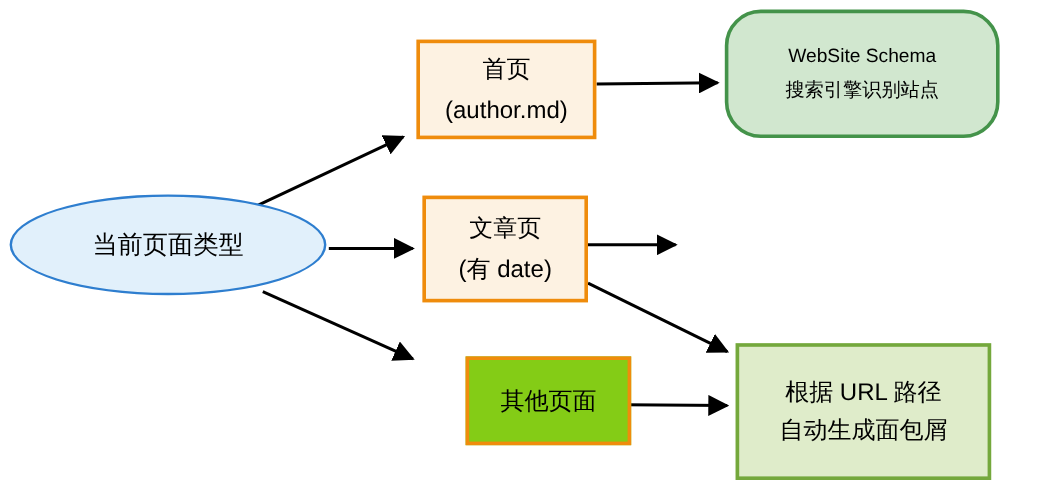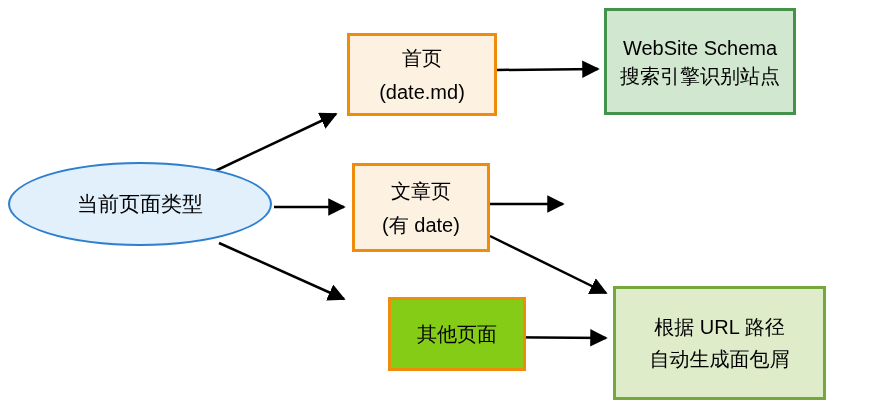--- a/index.html
+++ b/index.html
@@ -33,21 +33,21 @@
     left: 8px; top: 162px;
     width: 264px; height: 84px;
     border: 2px solid;
     border-radius: 50%;
     font-size: 21px;
   }
   .box { border: 3px solid; }
   .b-home    { left: 347px; top: 33px;  width: 150px; height: 83px; font-size: 20px; line-height: 34px; justify-content: center; }
   .b-article { left: 352px; top: 163px; width: 138px; height: 89px; font-size: 20px; line-height: 34px; }
   .b-other   { left: 352px; top: 297px; width: 138px; height: 74px; font-size: 20px; }
-  .g-website    { left: 604px; top: 8px;   width: 192px; height: 107px; font-size: 20px; line-height: 28px; }
+  .g-website    { left: 604px; top: 8px;   width: 229px; height: 107px; font-size: 16px; line-height: 28px; border-radius: 30px; }
   .g-article    { left: 570px; top: 152px; width: 298px; height: 96px;  font-size: 20px; line-height: 28px; }
   .g-breadcrumb { left: 613px; top: 286px; width: 213px; height: 114px; font-size: 20px; line-height: 32px; }
 </style>
 </head>
 <body>
 
 <div class="canvas">
 
   <svg class="arrows-layer" width="877" height="411" viewBox="0 0 877 411" xmlns="http://www.w3.org/2000/svg">
     <defs>
@@ -63,21 +63,21 @@
     <line x1="490" y1="236" x2="606" y2="293" stroke="#000000" stroke-width="2.5" marker-end="url(#ah)"></line>
     <line x1="492" y1="337" x2="606" y2="338" stroke="#000000" stroke-width="2.5" marker-end="url(#ah)"></line>
   </svg>
 
   <div class="node ellipse" style="background-color: rgb(225, 240, 251); border-color: rgb(46, 126, 207);">
     <span class="line">当前页面类型</span>
   </div>
 
   <div class="node box b-home" style="background-color: rgb(253, 242, 226); border-color: rgb(239, 140, 12);">
     <span class="line">首页</span>
-    <span class="line">(date.md)</span>
+    <span class="line">(author.md)</span>
   </div>
 
   <div class="node box b-article" style="background-color: rgb(253, 242, 226); border-color: rgb(239, 140, 12);">
     <span class="line">文章页</span>
     <span class="line">(有 date)</span>
   </div>
 
   <div class="node box b-other" style="background-color: #84cc16; border-color: rgb(239, 140, 12); margin-left: 36px;">
     <span class="line">其他页面</span>
   </div>

